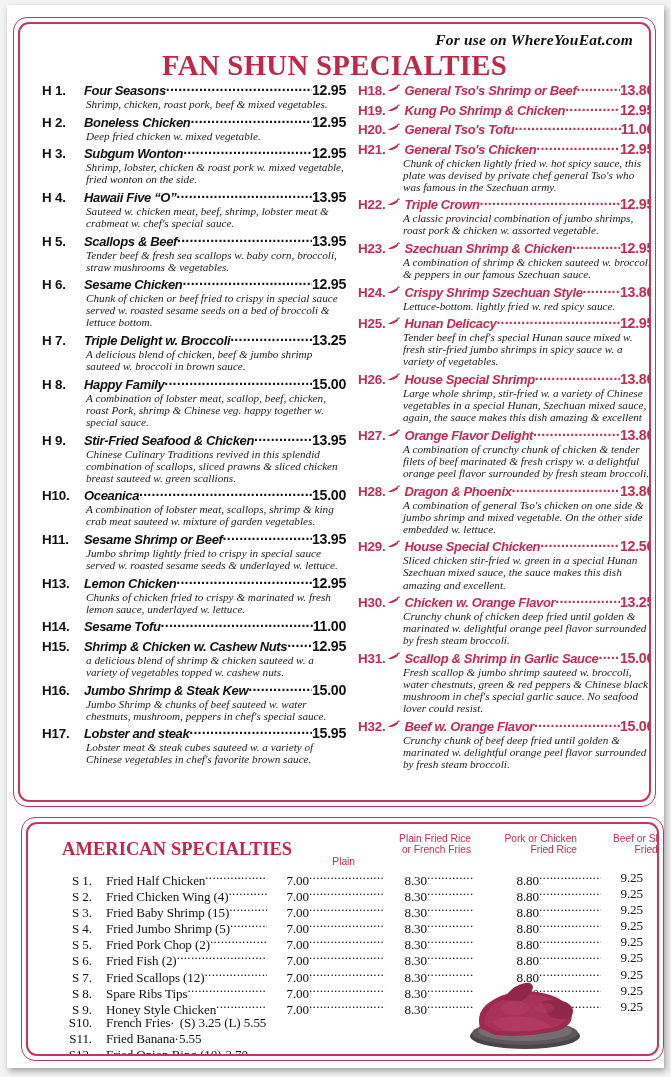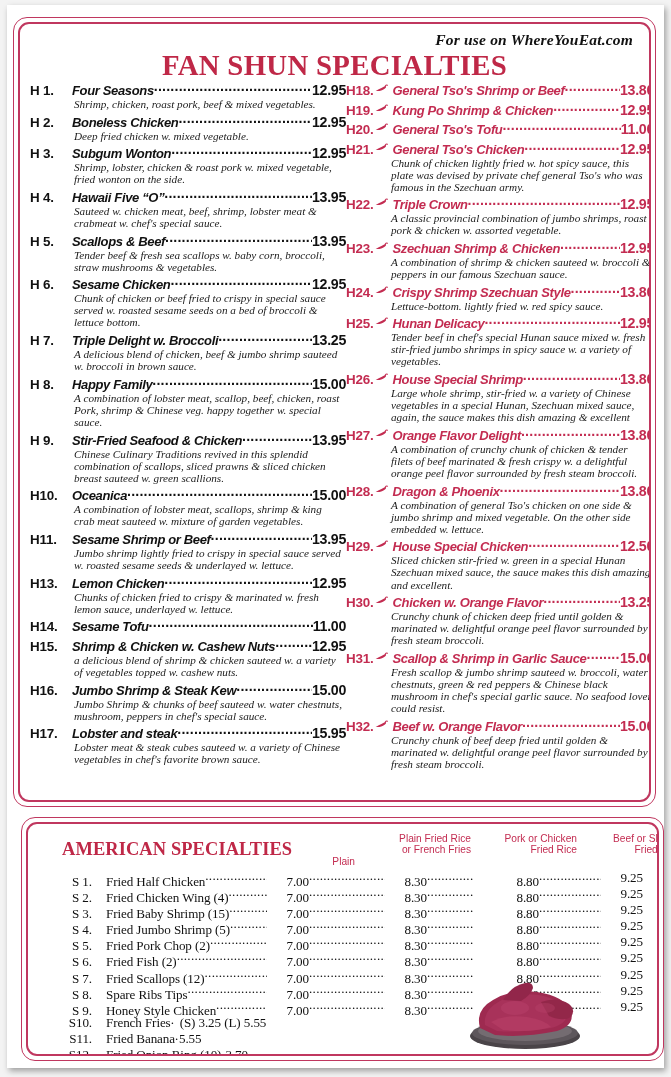--- a/index.html
+++ b/index.html
@@ -64,21 +64,21 @@
     transform:scaleX(.96);
   }
 
   
   .cols{position:absolute;left:0;top:58px;right:0;bottom:4px;}
   .col{position:absolute;top:0;bottom:0;}
   .col-left{left:10px;width:316px;}
   .col-right{left:326px;width:308px;}
 
   
-  .item{position:relative;margin-bottom:3.5px;}
+  .item{position:relative;margin-bottom:3.5px;margin-left:12px;}
   .line{
     display:flex;align-items:baseline;
     white-space:nowrap;
   }
   .code{
     font-weight:bold;font-size:13.4px;color:#111;
     flex:0 0 auto;letter-spacing:-.2px;
   }
   .col-left .code{width:40px;}
   .col-right .code{color:#c32c51;width:auto;}
@@ -157,21 +157,21 @@
   .am-dots{flex:1 1 auto;overflow:hidden;position:relative;height:14px;min-width:3px;}
   .am-dots::after{
     content:"..........................................................................................";
     position:absolute;left:0;bottom:2px;white-space:nowrap;
     font-size:13.1px;letter-spacing:.3px;color:#111;
   }
   .am-p{flex:0 0 auto;text-align:right;letter-spacing:-.1px;}
   .p1{width:42px;}
   .c2{flex:0 0 auto;width:118px;display:flex;align-items:baseline;}
   .c3{flex:0 0 auto;width:112px;display:flex;align-items:baseline;gap:24px;}
-  .c4{flex:0 0 auto;width:104px;display:flex;align-items:flex-end;}
+  .c4{flex:0 0 auto;width:104px;display:flex;align-items:center;}
   .c2 .am-dots,.c3 .am-dots,.c4 .am-dots{min-width:3px;}
   .c2 .am-p,.c3 .am-p,.c4 .am-p{width:42px;}
 
   .am-row.single .am-dots{flex:0 0 auto;width:0;}
   .single-wrap{display:flex;align-items:center;width:330px;}
   .single-wrap .am-dots{flex:1 1 auto;}
   .single-wrap .am-p{flex:0 0 auto;width:auto;padding-left:1px;}
 
   .ff-sizes{flex:0 0 auto;letter-spacing:-.1px;padding-left:6px;}
 

